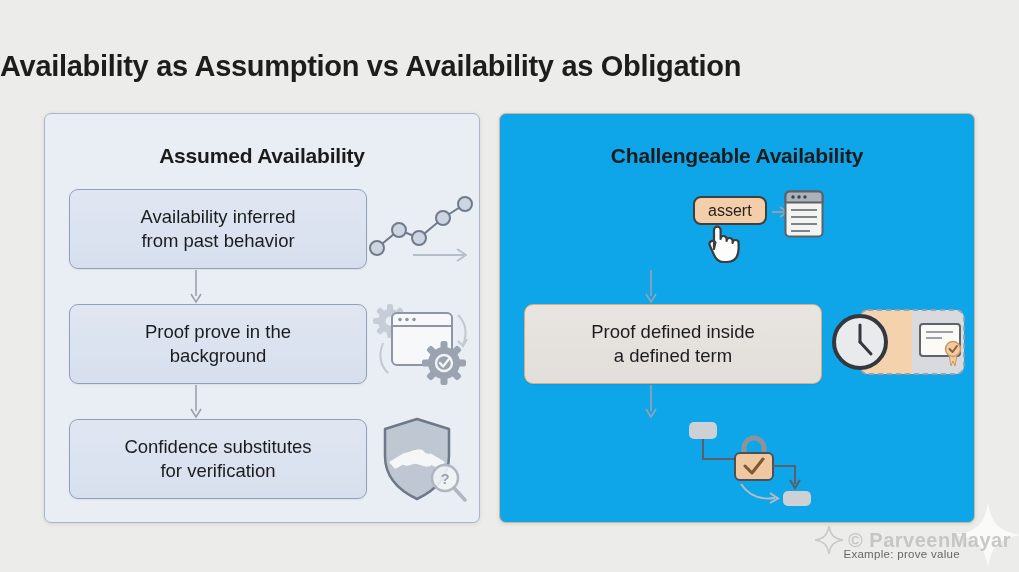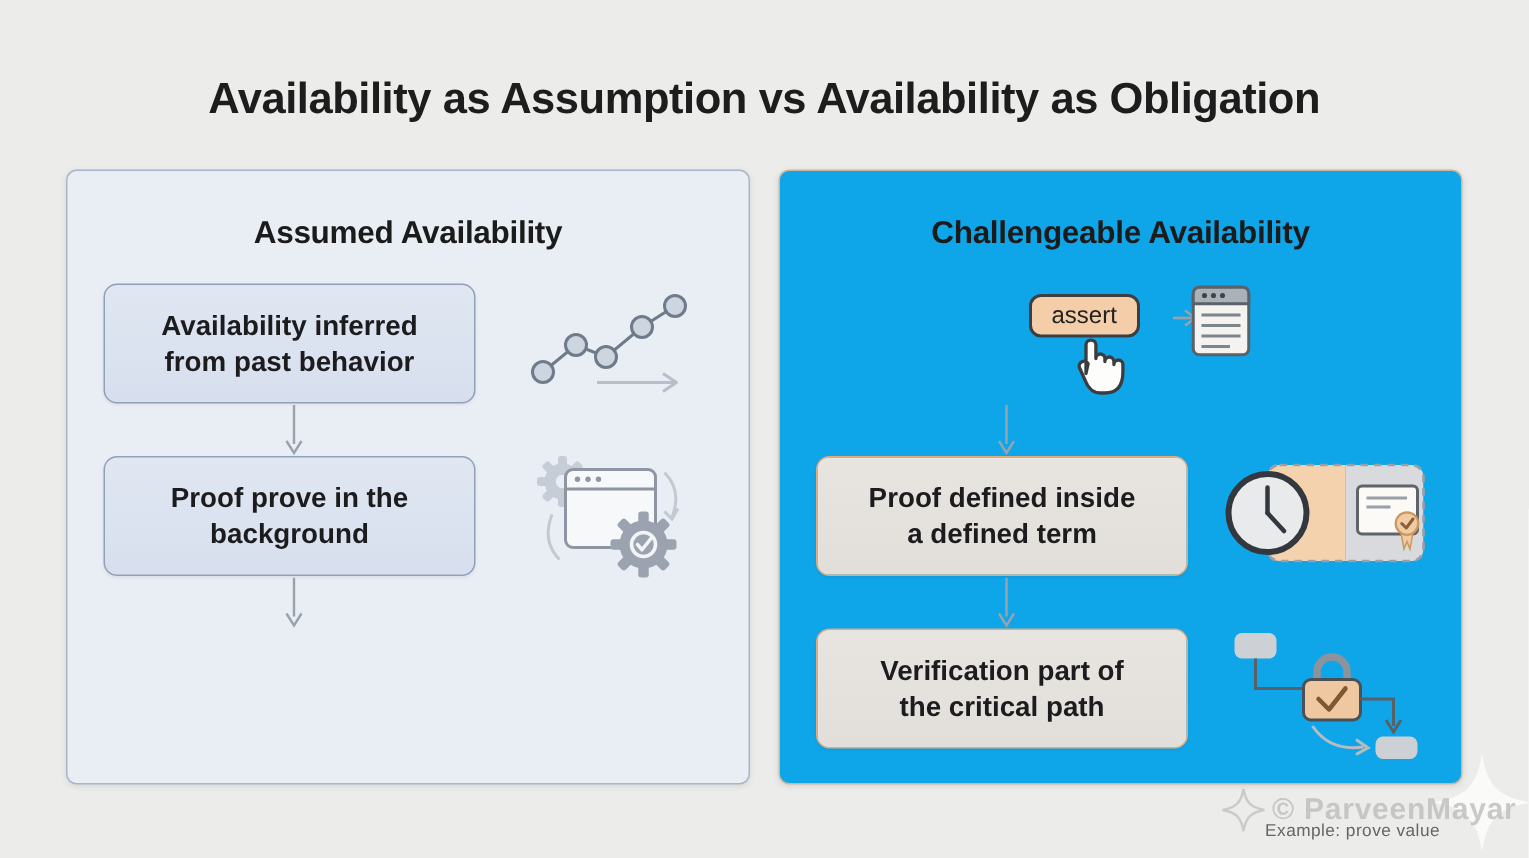--- a/index.html
+++ b/index.html
@@ -6,21 +6,21 @@
   .stage{
     position:relative;
     width:1019px;height:572px;
     background:#ececeb;
     font-family:"Liberation Sans", sans-serif;
     color:#1e1e1e;
     overflow:hidden;
   }
   .page-title{
     position:absolute;top:50px;left:0;width:100%;
-    text-align:center;
+    text-align:left;
     font-size:29px;font-weight:600;letter-spacing:-0.3px;
     color:#1d1d1d;margin:0;
   }
   .panels{
     position:absolute;top:113px;left:44px;right:44px;
     display:flex;gap:19px;
   }
   .panel{
     flex:1;height:410px;border-radius:7px;
     box-sizing:border-box;
@@ -29,34 +29,34 @@
   }
   .panel.assumed{background:#e9edf4;border:1.5px solid #a9b6c9;}
   .panel.challengeable{background:#0ea5e9;border:1.5px solid #ccb89c;}
   .panel-title{
     text-align:center;font-size:21px;font-weight:600;letter-spacing:-0.2px;
     color:#1b1b1b;margin:8px 0 0 0;height:40px;line-height:40px;
     margin-bottom:13px;
   }
   .step-row{display:flex;align-items:center;height:80px;padding-left:24px;}
   .step-box{
-    width:248px;height:80px;box-sizing:border-box;border-radius:9px;
+    width:298px;height:80px;box-sizing:border-box;border-radius:9px;
     display:flex;align-items:center;justify-content:center;text-align:center;
-    font-size:18.5px;line-height:1.32;font-weight:700;color:#1c1c1e;
+    font-size:18.5px;line-height:1.32;font-weight:400;color:#1c1c1e;
     white-space:pre-line;
     box-shadow:0 1px 2px rgba(0,0,0,.06);
   }
   .assumed .step-box{background:linear-gradient(180deg,#e0e7f2,#d7dfee);border:1.5px solid #8fa1b8;}
   .challengeable .step-box{background:linear-gradient(180deg,#e8e5e1,#e2dfda);border:1.5px solid #ddad82;}
   .icon-cell{flex:1;display:flex;align-items:center;justify-content:center;}
   .flow-arrow{width:254px;height:35px;margin-left:24px;display:flex;align-items:center;justify-content:center;}
   
   .assert-wrap{position:relative;width:150px;height:86px;}
   .assert-btn{
-    position:absolute;left:2px;top:10px;
+    position:absolute;left:19px;top:10px;
     background:#f4cda9;border:2px solid #3e3e40;border-radius:8px;
     font-size:16px;color:#222;padding:3px 13px;line-height:1.2;
   }
   .assert-hand{position:absolute;left:28px;top:36px;}
   .assert-arrow{position:absolute;left:96px;top:18px;}
   .assert-doc{position:absolute;left:110px;top:4px;}
   
   .wm-big-star{position:absolute;right:-2px;bottom:4px;z-index:1;}
   .wm-credit{
     position:absolute;right:8px;bottom:17px;z-index:2;
@@ -154,20 +154,38 @@
         </div>
       </div>
 
       <div class="flow-arrow">
         <svg width="16" height="34" viewBox="0 0 16 34">
           <path d="M8 0 V26" stroke="#9aa2ac" stroke-width="1.6"></path>
           <path d="M3 24 L8 32 L13 24" stroke="#9aa2ac" stroke-width="1.6" fill="none"></path>
         </svg>
       </div>
 
+      <div class="step-row">
+        <div class="step-box">Confidence substitutes
+for verification</div>
+        <div class="icon-cell">
+          <svg width="100" height="90" viewBox="0 0 100 90">
+            <path d="M44 5 L76 15 V42 C76 63 63 76 44 85 C25 76 12 63 12 42 V15 Z" fill="#bfc7d2" stroke="#6d7888" stroke-width="2.5" stroke-linejoin="round"></path>
+
+            <polygon points="16,48 31,39 35,48 22,55" fill="#f4f6f8"></polygon>
+            <polygon points="72,48 57,39 53,48 66,55" fill="#f4f6f8"></polygon>
+            <rect x="27" y="37" width="26" height="13" rx="6.5" fill="#f4f6f8" transform="rotate(-16 40 43.5)"></rect>
+            <rect x="35" y="38" width="26" height="13" rx="6.5" fill="#f4f6f8" transform="rotate(16 48 44.5)"></rect>
+
+            <circle cx="72" cy="64" r="13" fill="rgba(240,243,246,0.9)" stroke="#aeb6c0" stroke-width="2.5"></circle>
+            <text x="72" y="70" font-size="15" font-weight="bold" fill="#9aa3ae" text-anchor="middle" font-family="Liberation Sans, sans-serif">?</text>
+            <path d="M81 74 L92 86" stroke="#aeb6c0" stroke-width="3.5" stroke-linecap="round"></path>
+          </svg>
+        </div>
+      </div>
     </section>
 
     <section class="panel challengeable">
       <h2 class="panel-title">Challengeable Availability</h2>
 
       <div class="step-row">
         <div class="icon-cell">
           <div class="assert-wrap">
             <div class="assert-btn">assert</div>
             <svg class="assert-hand" width="42" height="46" viewBox="0 0 42 46">
@@ -226,22 +244,20 @@
       </div>
 
       <div class="flow-arrow">
         <svg width="16" height="34" viewBox="0 0 16 34">
           <path d="M8 0 V26" stroke="#9aa2ac" stroke-width="1.6"></path>
           <path d="M3 24 L8 32 L13 24" stroke="#9aa2ac" stroke-width="1.6" fill="none"></path>
         </svg>
       </div>
 
       <div class="step-row">
-        <div class="step-box">Verification part of
-the critical path</div>
         <div class="icon-cell">
           <svg width="132" height="94" viewBox="0 0 132 94">
             <rect x="6" y="10" width="28" height="17" rx="5" fill="#cdd0d4"></rect>
             <path d="M20 27 V47 H52" stroke="#5a6066" stroke-width="2" fill="none"></path>
             <path d="M61 41 v-5 a10 10 0 0 1 20 0 v5" stroke="#8d939b" stroke-width="5" fill="none"></path>
             <rect x="52" y="41" width="38" height="27" rx="5" fill="#efc8a2" stroke="#4b5056" stroke-width="2"></rect>
             <path d="M62 54 L69 61 L80 47" stroke="#7c5833" stroke-width="3" fill="none" stroke-linecap="round" stroke-linejoin="round"></path>
             <path d="M90 54 H112 V72" stroke="#5a6066" stroke-width="2" fill="none"></path>
             <path d="M107 68 L112 76 L117 68" stroke="#5a6066" stroke-width="2" fill="none"></path>
             <path d="M58 72 C66 84 78 88 92 86" stroke="#b6bcc2" stroke-width="2" fill="none"></path>

